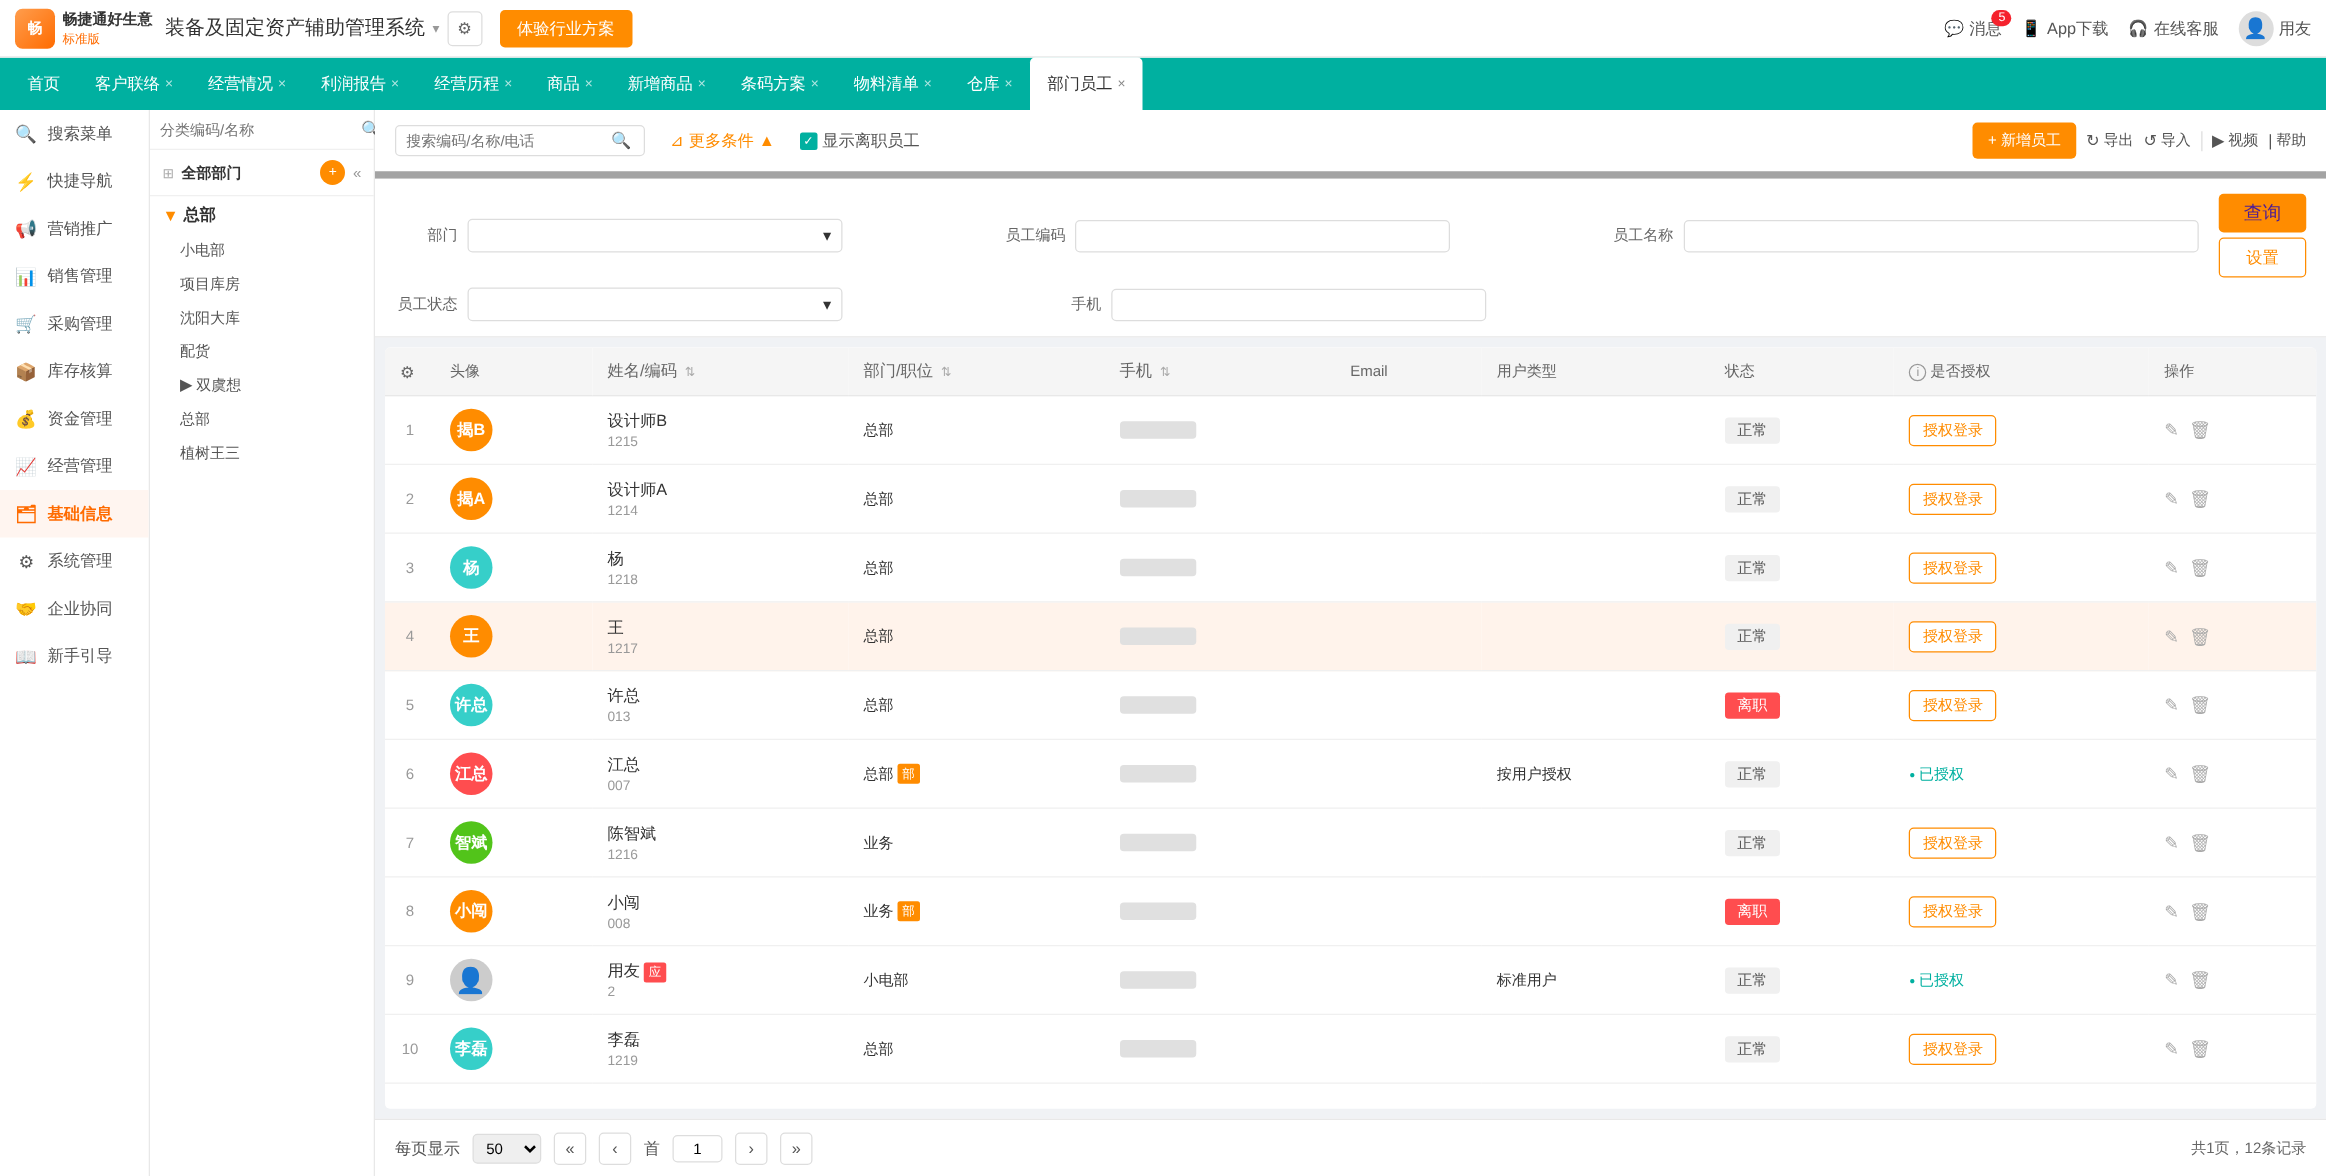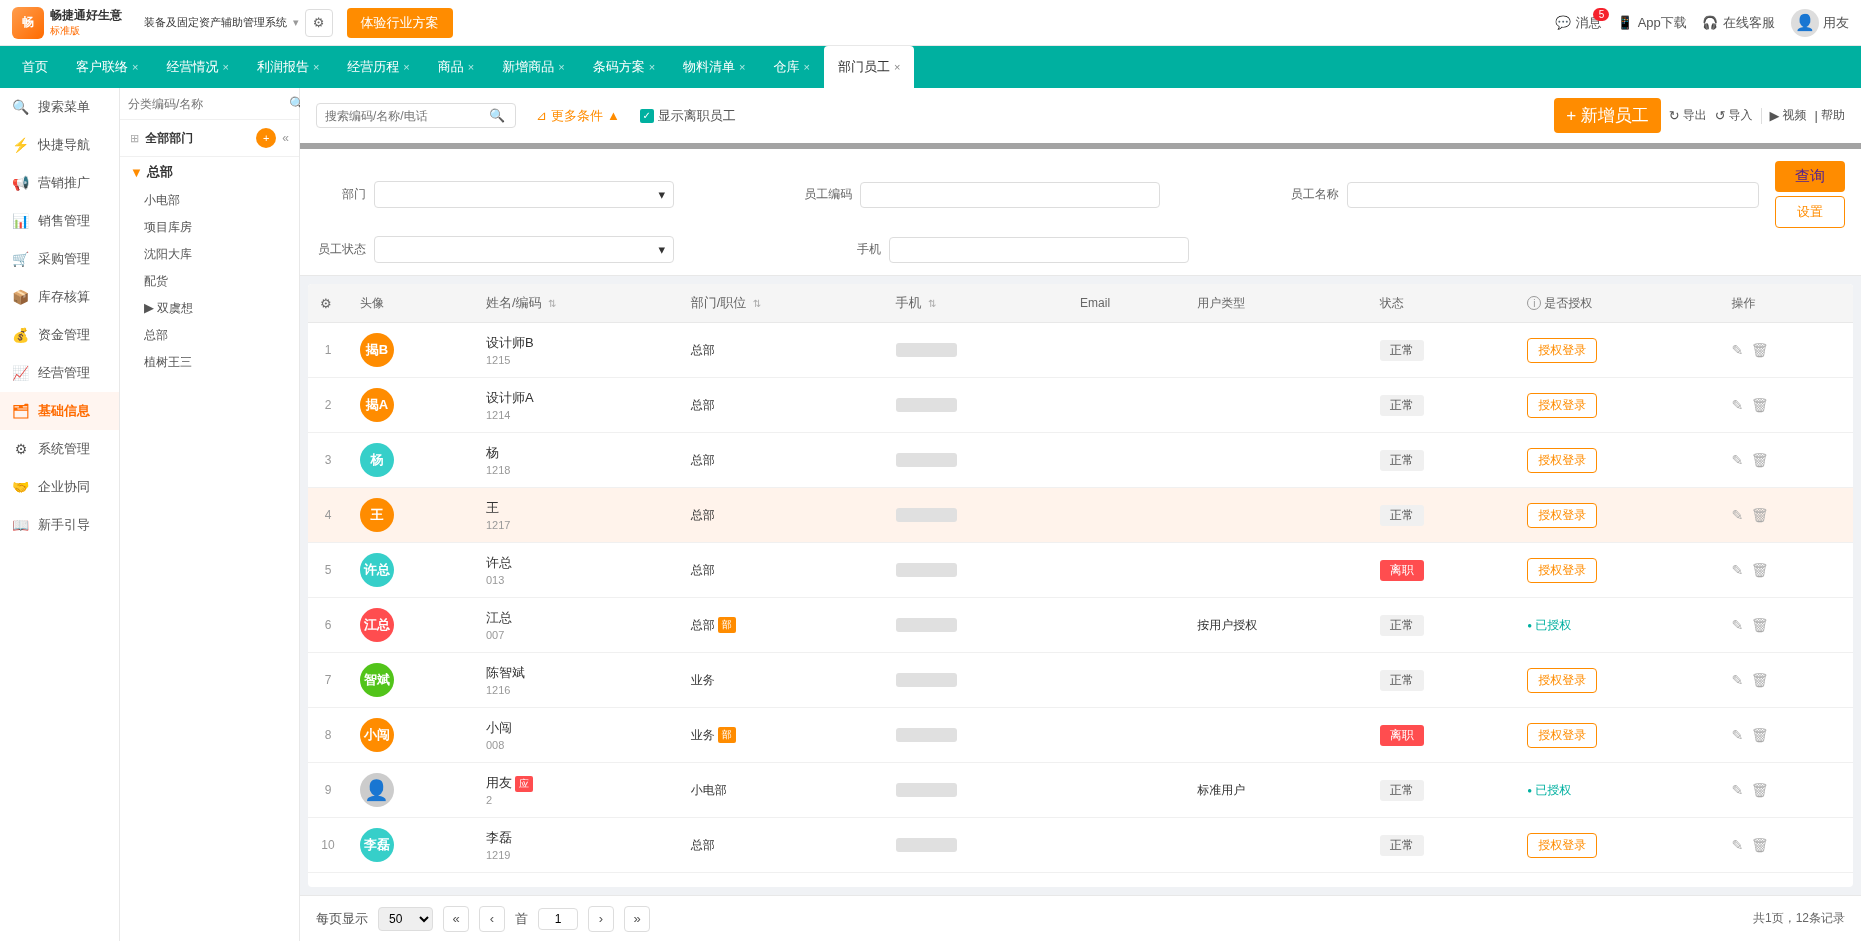--- a/index.html
+++ b/index.html
@@ -31,24 +31,23 @@
     }
     .logo-sub { font-size: 10px; color: #ff6b00; }
 
     .system-title-area {
       flex: 1;
       display: flex;
       align-items: center;
       gap: 6px;
     }
     .system-title {
-      font-size: 11px;
+      font-size: 16px;
       color: #333;
       font-weight: 500;
-      margin-left: 12px;
     }
     .dropdown-arrow {
       color: #999;
       font-size: 11px;
     }
     .settings-icon {
       width: 28px; height: 28px;
       border: 1px solid #ddd;
       border-radius: 4px;
       display: flex; align-items: center; justify-content: center;
@@ -294,21 +293,21 @@
       align-items: center;
       gap: 8px;
     }
     .add-btn {
       background: #ff8c00;
       color: #fff;
       border: none;
       border-radius: 4px;
       padding: 6px 12px;
       cursor: pointer;
-      font-size: 17px;
+      font-size: 12px;
       display: flex;
       align-items: center;
       gap: 4px;
     }
     .text-btn {
       color: #555;
       cursor: pointer;
       font-size: 12px;
       display: flex;
       align-items: center;

